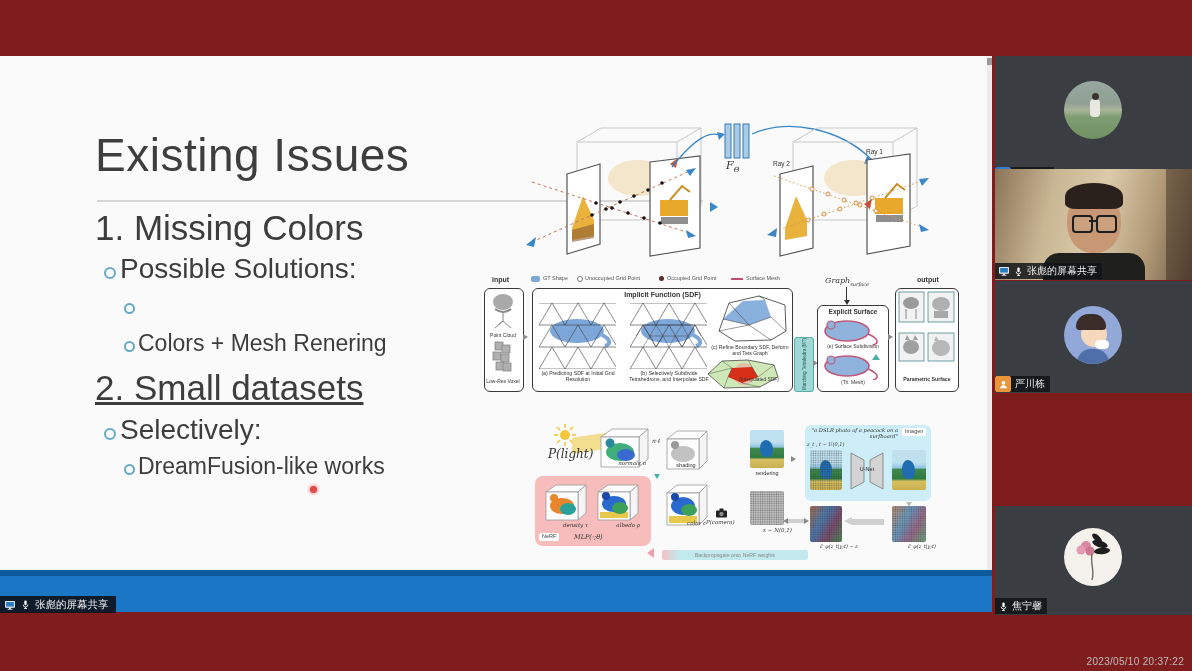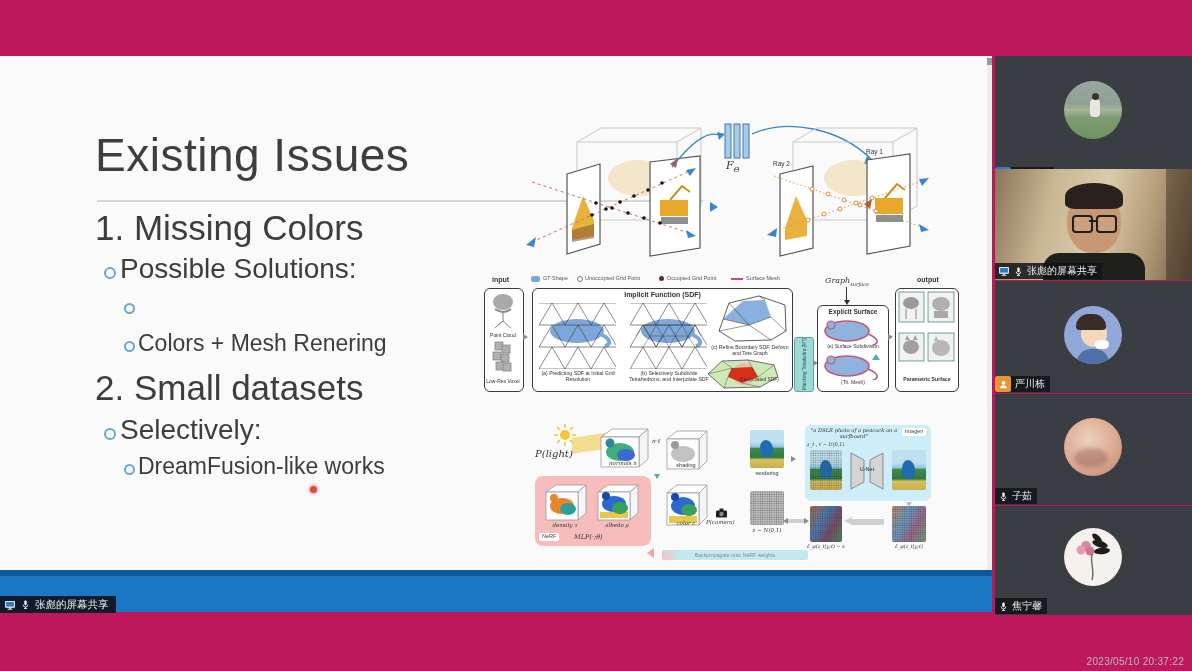--- a/index.html
+++ b/index.html
@@ -1,37 +1,37 @@
 <!DOCTYPE html>
 <html><head>
 <meta charset="utf-8">
 <style>
   html,body{margin:0;padding:0;background:#000;}
-  #root{position:relative;width:1192px;height:671px;background:#be185d;overflow:hidden;
+  #root{position:relative;width:1192px;height:671px;background:#7f1d1d;overflow:hidden;
         font-family:"Liberation Sans","DejaVu Sans",sans-serif;}
   .abs{position:absolute;}
   
   #slide{position:absolute;left:0;top:56px;width:992px;height:514px;background:#fafafa;}
   #slide .title{position:absolute;left:95px;top:72px;font-size:46px;color:#3e3e3e;letter-spacing:.5px;}
   #slide .underline{position:absolute;left:97px;top:144px;width:606px;height:2px;background:#d6d6d6;}
   .b1{position:absolute;font-size:35px;color:#3d3d3d;}
   .b2{position:absolute;font-size:28px;color:#3d3d3d;}
   .b3{position:absolute;font-size:23px;color:#3d3d3d;}
   .bullet{position:absolute;border:2px solid #66aac6;border-radius:50%;background:transparent;}
   .bullet.big{width:8px;height:8px;}
   .bullet.small{width:7px;height:7px;}
   .laser{position:absolute;width:7px;height:7px;border-radius:50%;background:#e04848;box-shadow:0 0 3px 1px rgba(224,72,72,.5);}
   .scrollstrip{position:absolute;right:0;top:0;width:5px;height:514px;background:#ececec;}
   .scrollnub{position:absolute;right:0;top:2px;width:5px;height:7px;background:#9a9a9a;}
   
   .fig{position:absolute;}
   .fl{position:absolute;font-size:6px;line-height:1.15;color:#333;text-align:center;white-space:nowrap;}
   .flw{white-space:normal;}
   .flb{font-weight:bold;}
-  .math{font-family:"DejaVu Serif","Liberation Serif",serif;font-style:italic;}
+  .math{font-family:"DejaVu Serif","Liberation Serif",serif;font-style:italic;text-align:right;}
   .box{position:absolute;border:1.5px solid #3a3a3a;border-radius:6px;background:#fff;}
   .tealbox{position:absolute;background:#9fd8d4;border:1px solid #58aca6;border-radius:3px;}
   .vtext{writing-mode:vertical-rl;transform:rotate(180deg);font-size:4.5px;color:#1c5a56;
          width:100%;height:100%;display:flex;align-items:center;justify-content:center;}
   .tri{position:absolute;width:0;height:0;}
   .tri-r{border-top:3px solid transparent;border-bottom:3px solid transparent;border-left:5px solid #8a8a8a;}
   .tri-l{border-top:3px solid transparent;border-bottom:3px solid transparent;border-right:5px solid #8a8a8a;}
   .tri-d{border-left:3px solid transparent;border-right:3px solid transparent;border-top:5px solid #333;}
   .tri-d.teal{border-top-color:#4ab0a8;}
   .tri-l.pink{border-right-color:#f0a0ac;border-top-width:5px;border-bottom-width:5px;border-right-width:7px;}
@@ -78,21 +78,21 @@
     <div class="title">Existing Issues</div>
     <div class="underline"></div>
 
     <div class="b1" style="left:95px;top:152px;">1. Missing Colors</div>
     <span class="bullet big" style="left:104px;top:211px;"></span>
     <div class="b2" style="left:120px;top:197px;">Possible Solutions:</div>
     <span class="bullet small" style="left:124px;top:247px;"></span>
     <span class="bullet small" style="left:124px;top:285px;"></span>
     <div class="b3" style="left:138px;top:274px;">Colors + Mesh Renering</div>
 
-    <div class="b1" style="left:95px;top:312px;">2. Small datasets</div>
+    <div class="b1" style="left:95px;top:312px;text-decoration:underline;">2. Small datasets</div>
     <span class="bullet big" style="left:104px;top:372px;"></span>
     <div class="b2" style="left:120px;top:358px;">Selectively:</div>
     <span class="bullet small" style="left:124px;top:408px;"></span>
     <div class="b3" style="left:138px;top:397px;">DreamFusion-like works</div>
 
     <span class="laser" style="left:310px;top:430px;"></span>
 
     <div class="fig" style="left:520px;top:56px;width:415px;height:155px;">
       <svg width="415" height="155" viewBox="0 0 415 155">
 
@@ -330,21 +330,21 @@
             <line x1="11" y1="18" x2="11" y2="22"></line>
             <line x1="0" y1="11" x2="4" y2="11"></line>
             <line x1="18" y1="11" x2="22" y2="11"></line>
             <line x1="3" y1="3" x2="6" y2="6"></line>
             <line x1="16" y1="16" x2="19" y2="19"></line>
             <line x1="16" y1="6" x2="19" y2="3"></line>
             <line x1="3" y1="19" x2="6" y2="16"></line>
           </g>
       </svg>
       <div class="abs" style="left:42px;top:16px;width:52px;height:16px;background:#f0d060;opacity:.7;transform:skewY(-8deg);"></div>
-      <span class="fl math" style="left:5px;top:30px;font-size:10px;">P(light)</span>
+      <span class="fl math" style="left:18px;top:30px;font-size:12px;">P(light)</span>
 
       <div class="pinkbox" style="left:5px;top:58px;width:116px;height:70px;"></div>
       <svg width="46" height="40" viewBox="0 0 46 40" style="position:absolute;left:12px;top:64px;">
         <polygon points="4,10 14,3 44,3 36,10" fill="#fdfdfd" stroke="#999" stroke-width="0.8"></polygon>
         <polygon points="36,10 44,3 44,31 36,38" fill="#f5f5f5" stroke="#999" stroke-width="0.8"></polygon>
         <rect x="4" y="10" width="32" height="28" fill="#fdfdfd" stroke="#999" stroke-width="0.8"></rect>
         <ellipse cx="20" cy="24" rx="12" ry="8" fill="#e8862e"></ellipse>
         <ellipse cx="26" cy="27" rx="8" ry="6" fill="#2aa198"></ellipse>
         <circle cx="12" cy="16" r="4" fill="#e8862e"></circle>
       </svg>
@@ -521,34 +521,20 @@
       <span class="badge" style="background:#e8953c;">
         <svg width="11" height="11" viewBox="0 0 16 16">
             <circle cx="8" cy="5.6" r="2.7" fill="#fff"></circle>
             <path d="M2.8,13.6 C3.4,10.4 5.5,9 8,9 C10.5,9 12.6,10.4 13.2,13.6 Z" fill="#fff"></path>
           </svg>
       </span>
       <span>严川栋</span>
     </div>
   </div>
 
-  <div class="tile" style="top:394px;height:111px;">
-    <div class="av" style="left:69px;top:24px;width:58px;height:58px;background:radial-gradient(circle at 42% 38%, #ecd0bc 0%, #dcaa92 55%, #b9806e 100%);">
-      <div class="abs" style="left:10px;top:30px;width:34px;height:20px;background:rgba(120,70,60,.35);border-radius:50%;filter:blur(2px);"></div>
-    </div>
-    <div class="tlabel">
-      <svg width="11" height="11" viewBox="0 0 16 16">
-        <rect x="6.3" y="2" width="3.4" height="7" rx="1.7" fill="#fff"></rect>
-        <path d="M4.6,8.2 a3.4,3.4 0 0 0 6.8,0" fill="none" stroke="#fff" stroke-width="1.2"></path>
-        <line x1="8" y1="11.6" x2="8" y2="13.4" stroke="#fff" stroke-width="1.2"></line>
-          <line x1="5.8" y1="13.8" x2="10.2" y2="13.8" stroke="#fff" stroke-width="1.2"></line>
-      </svg>
-      <span>子茹</span>
-    </div>
-  </div>
 
   <div class="tile" style="top:506px;height:109px;">
     <div class="av" style="left:69px;top:22px;width:58px;height:58px;background:#f5f2ee;">
       <svg width="58" height="58" viewBox="0 0 58 58">
         <circle cx="22" cy="18" r="5" fill="#d987a2"></circle>
           <circle cx="17" cy="22" r="4.5" fill="#e39ab2"></circle>
           <circle cx="26" cy="23" r="4.5" fill="#cf7694"></circle>
         <ellipse cx="36" cy="16" rx="8" ry="3.5" fill="#1d1d1d" transform="rotate(18 36 16)"></ellipse>
         <ellipse cx="38" cy="23" rx="8" ry="3.2" fill="#1d1d1d" transform="rotate(-6 38 23)"></ellipse>
         <ellipse cx="33" cy="10" rx="6" ry="2.8" fill="#1d1d1d" transform="rotate(42 33 10)"></ellipse>

